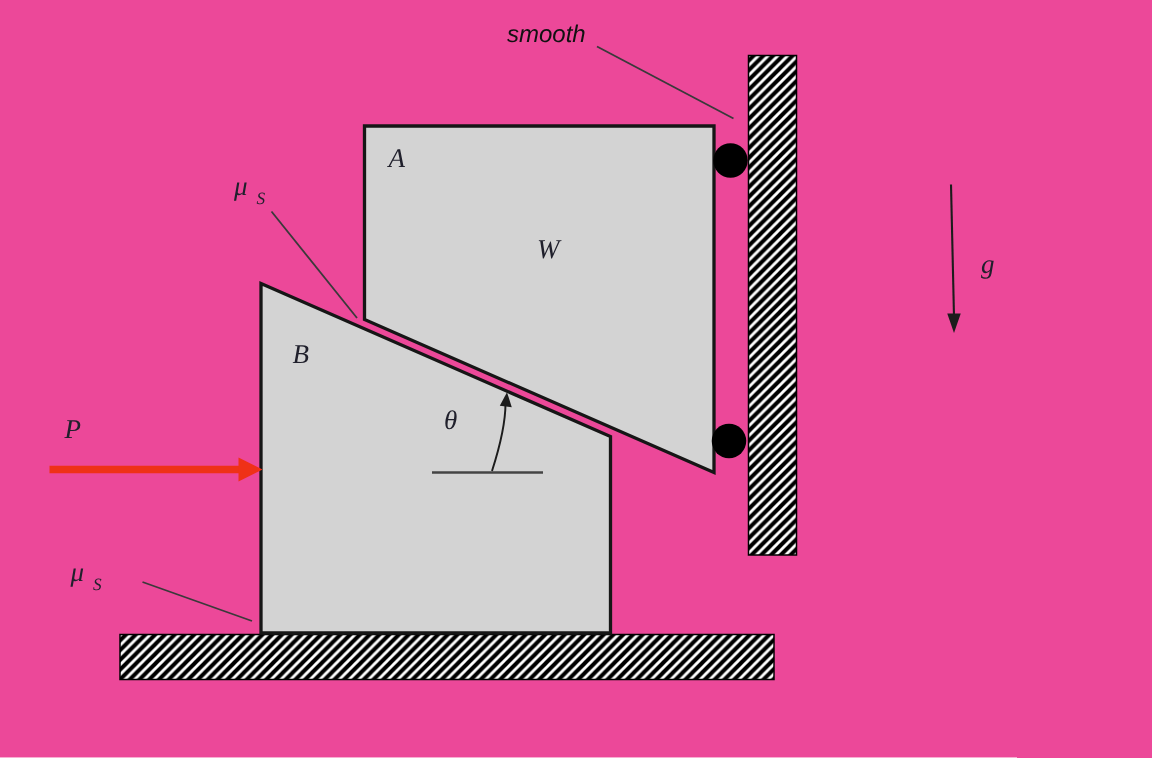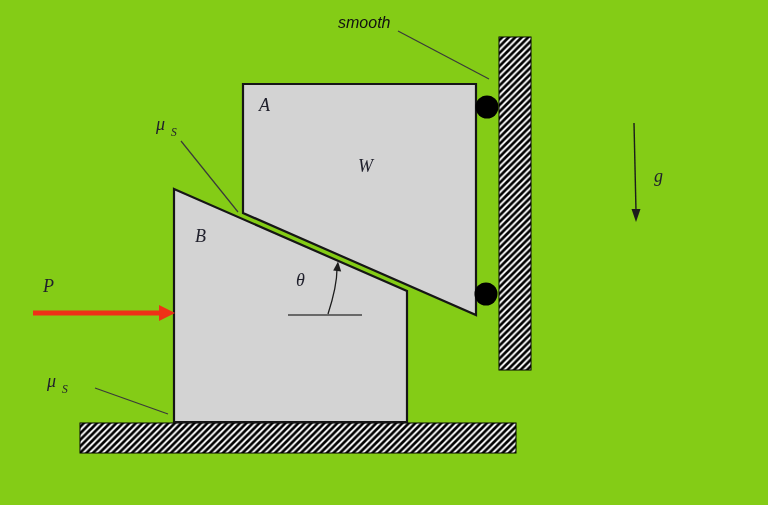--- a/index.html
+++ b/index.html
@@ -1,19 +1,19 @@
 <!DOCTYPE html>
 <html><head>
 <meta charset="utf-8">
 <style>
   html,body{margin:0;padding:0;background:#ffffff;}
   .stage{
     position:relative;
     width:768px;height:505px;
-    background:#84cc16;
+    background:#ec4899;
     overflow:hidden;
     font-family:"Liberation Serif", serif;
   }
   svg{display:block;}
   .block{stroke:#161616;stroke-width:2.2;stroke-linejoin:miter;}
   .leader{stroke:#3a3a3a;stroke-width:1.2;fill:none;}
   .thinline{stroke:#444;stroke-width:1.6;fill:none;}
   .arcline{stroke:#1c1c1c;stroke-width:1.3;fill:none;}
   .garrow{stroke:#1c1c1c;stroke-width:1.4;fill:none;}
   .lbl-math{

